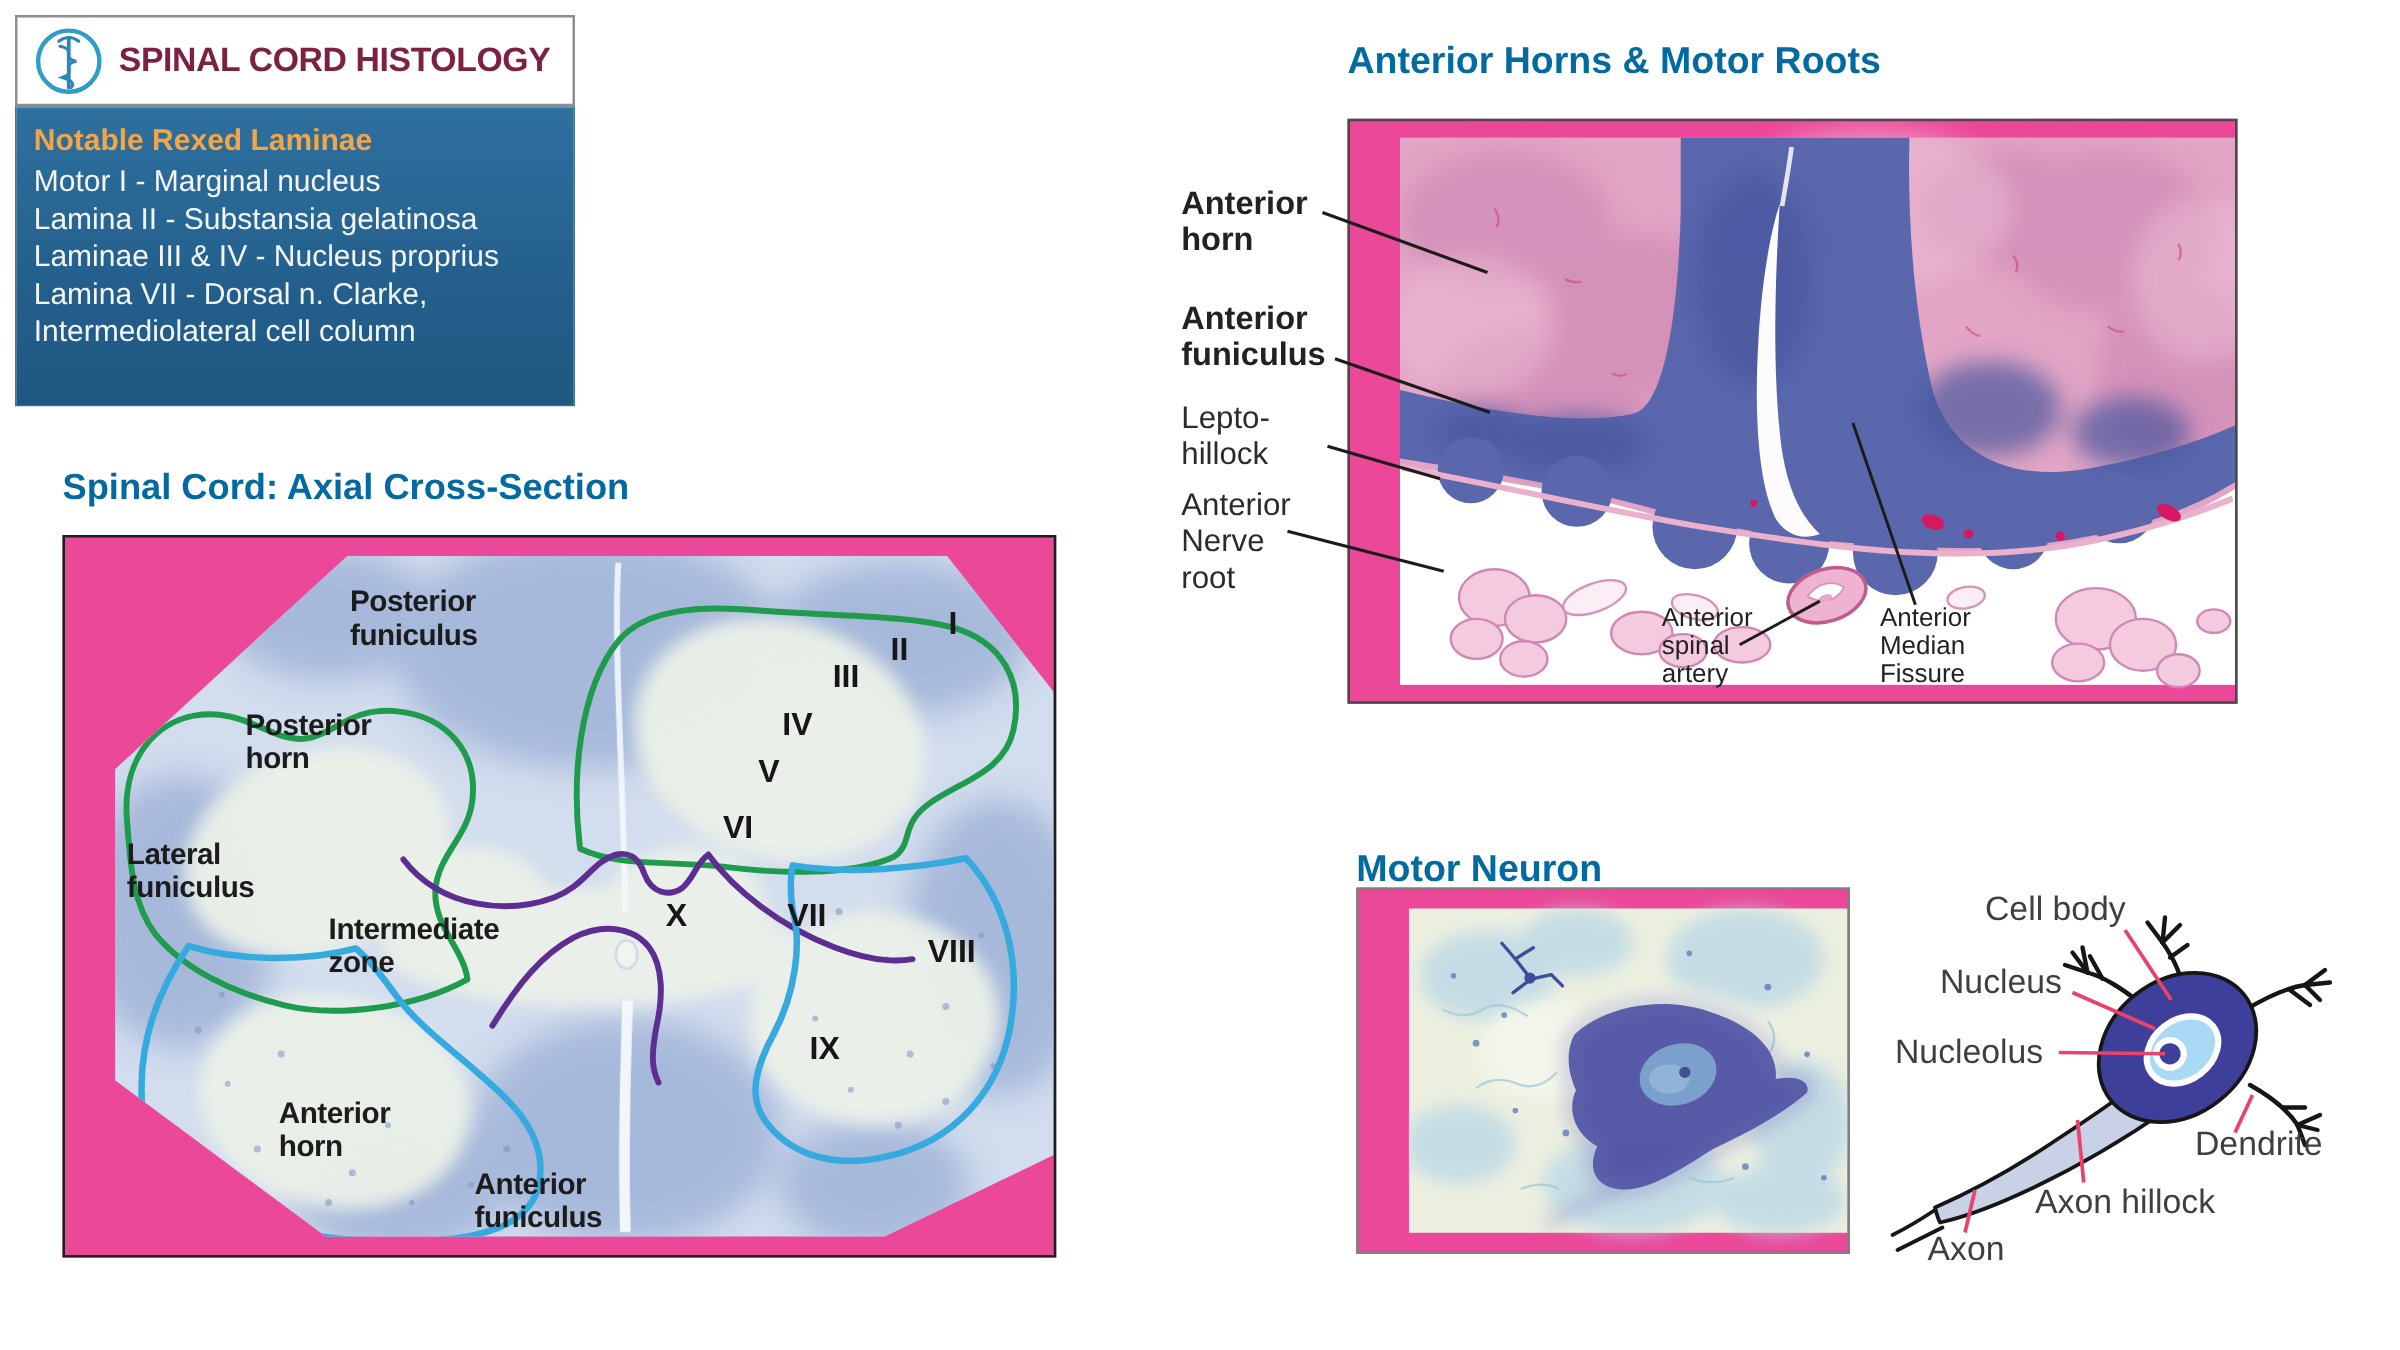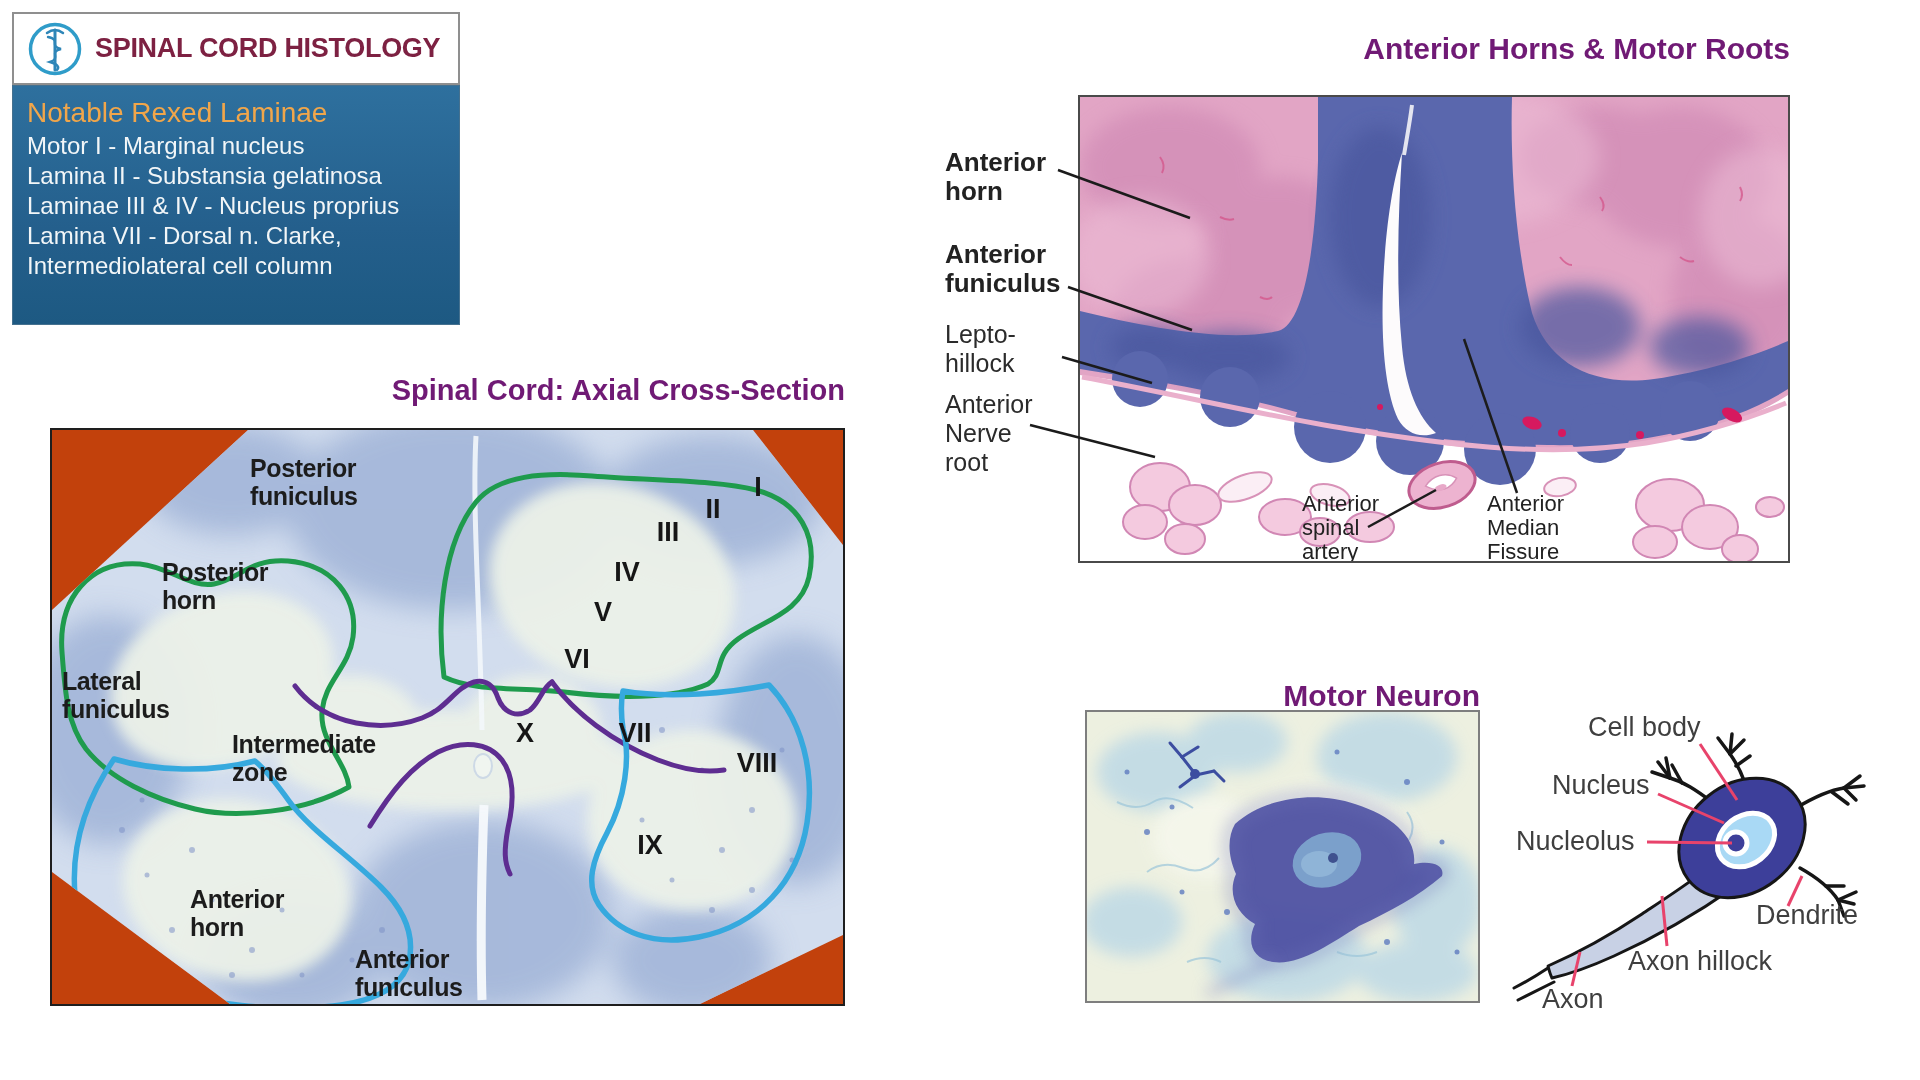--- a/index.html
+++ b/index.html
@@ -11,31 +11,31 @@
   .header-box{position:absolute;left:12px;top:12px;width:448px;height:73px;
     background:#ffffff;border:2px solid #8f8f8f;display:flex;align-items:center;}
   .logo{width:56px;height:56px;margin-left:13px;flex:0 0 auto;}
   .header-title{margin-left:12px;font-size:27px;font-weight:700;letter-spacing:-0.3px;
     color:#7d2142;white-space:nowrap;}
 
   
   .laminae-box{position:absolute;left:12px;top:85px;width:448px;height:240px;
     background:linear-gradient(180deg,#2e709e 0%,#245f8c 60%,#1d5982 100%);
     border:1px solid #45718f;padding:9px 14px;}
-  .laminae-heading{color:#f1a64a;font-size:28px;line-height:36px;font-weight:400;}
+  .laminae-heading{color:#f1a64a;font-size:24px;line-height:36px;font-weight:700;}
   .laminae-item{color:#f2f6f8;font-size:24px;line-height:30px;font-weight:400;}
 
   
-  .sec-title{position:absolute;font-weight:700;color:#701a75;text-align:right;white-space:nowrap;}
+  .sec-title{position:absolute;font-weight:700;color:#0369a1;text-align:left;white-space:nowrap;}
   .cs-title{left:50px;top:374px;width:795px;font-size:29px;}
   .ah-title{left:1078px;top:32px;width:712px;font-size:30px;}
   .mn-title{left:1085px;top:655px;width:395px;font-size:30px;margin-top:24px;}
 
   
-  .figure{position:absolute;background:#c2410c;}
+  .figure{position:absolute;background:#ec4899;padding-left:40px;}
   .figure svg{display:block;width:100%;height:100%;}
   .cs-figure{left:50px;top:428px;width:795px;height:578px;border:2px solid #1e1e1e;}
   .ah-figure{left:1078px;top:95px;width:712px;height:468px;border:2px solid #4a4a4a;}
   .mn-figure{left:1085px;top:710px;width:395px;height:293px;border:2px solid #7e7e7e;}
 
   
   .side-label{position:absolute;left:945px;color:#2b2b2b;font-size:25px;line-height:29px;}
   .side-label.bold{font-weight:700;font-size:26px;color:#222;}
   .side-label span{display:block;}
 

